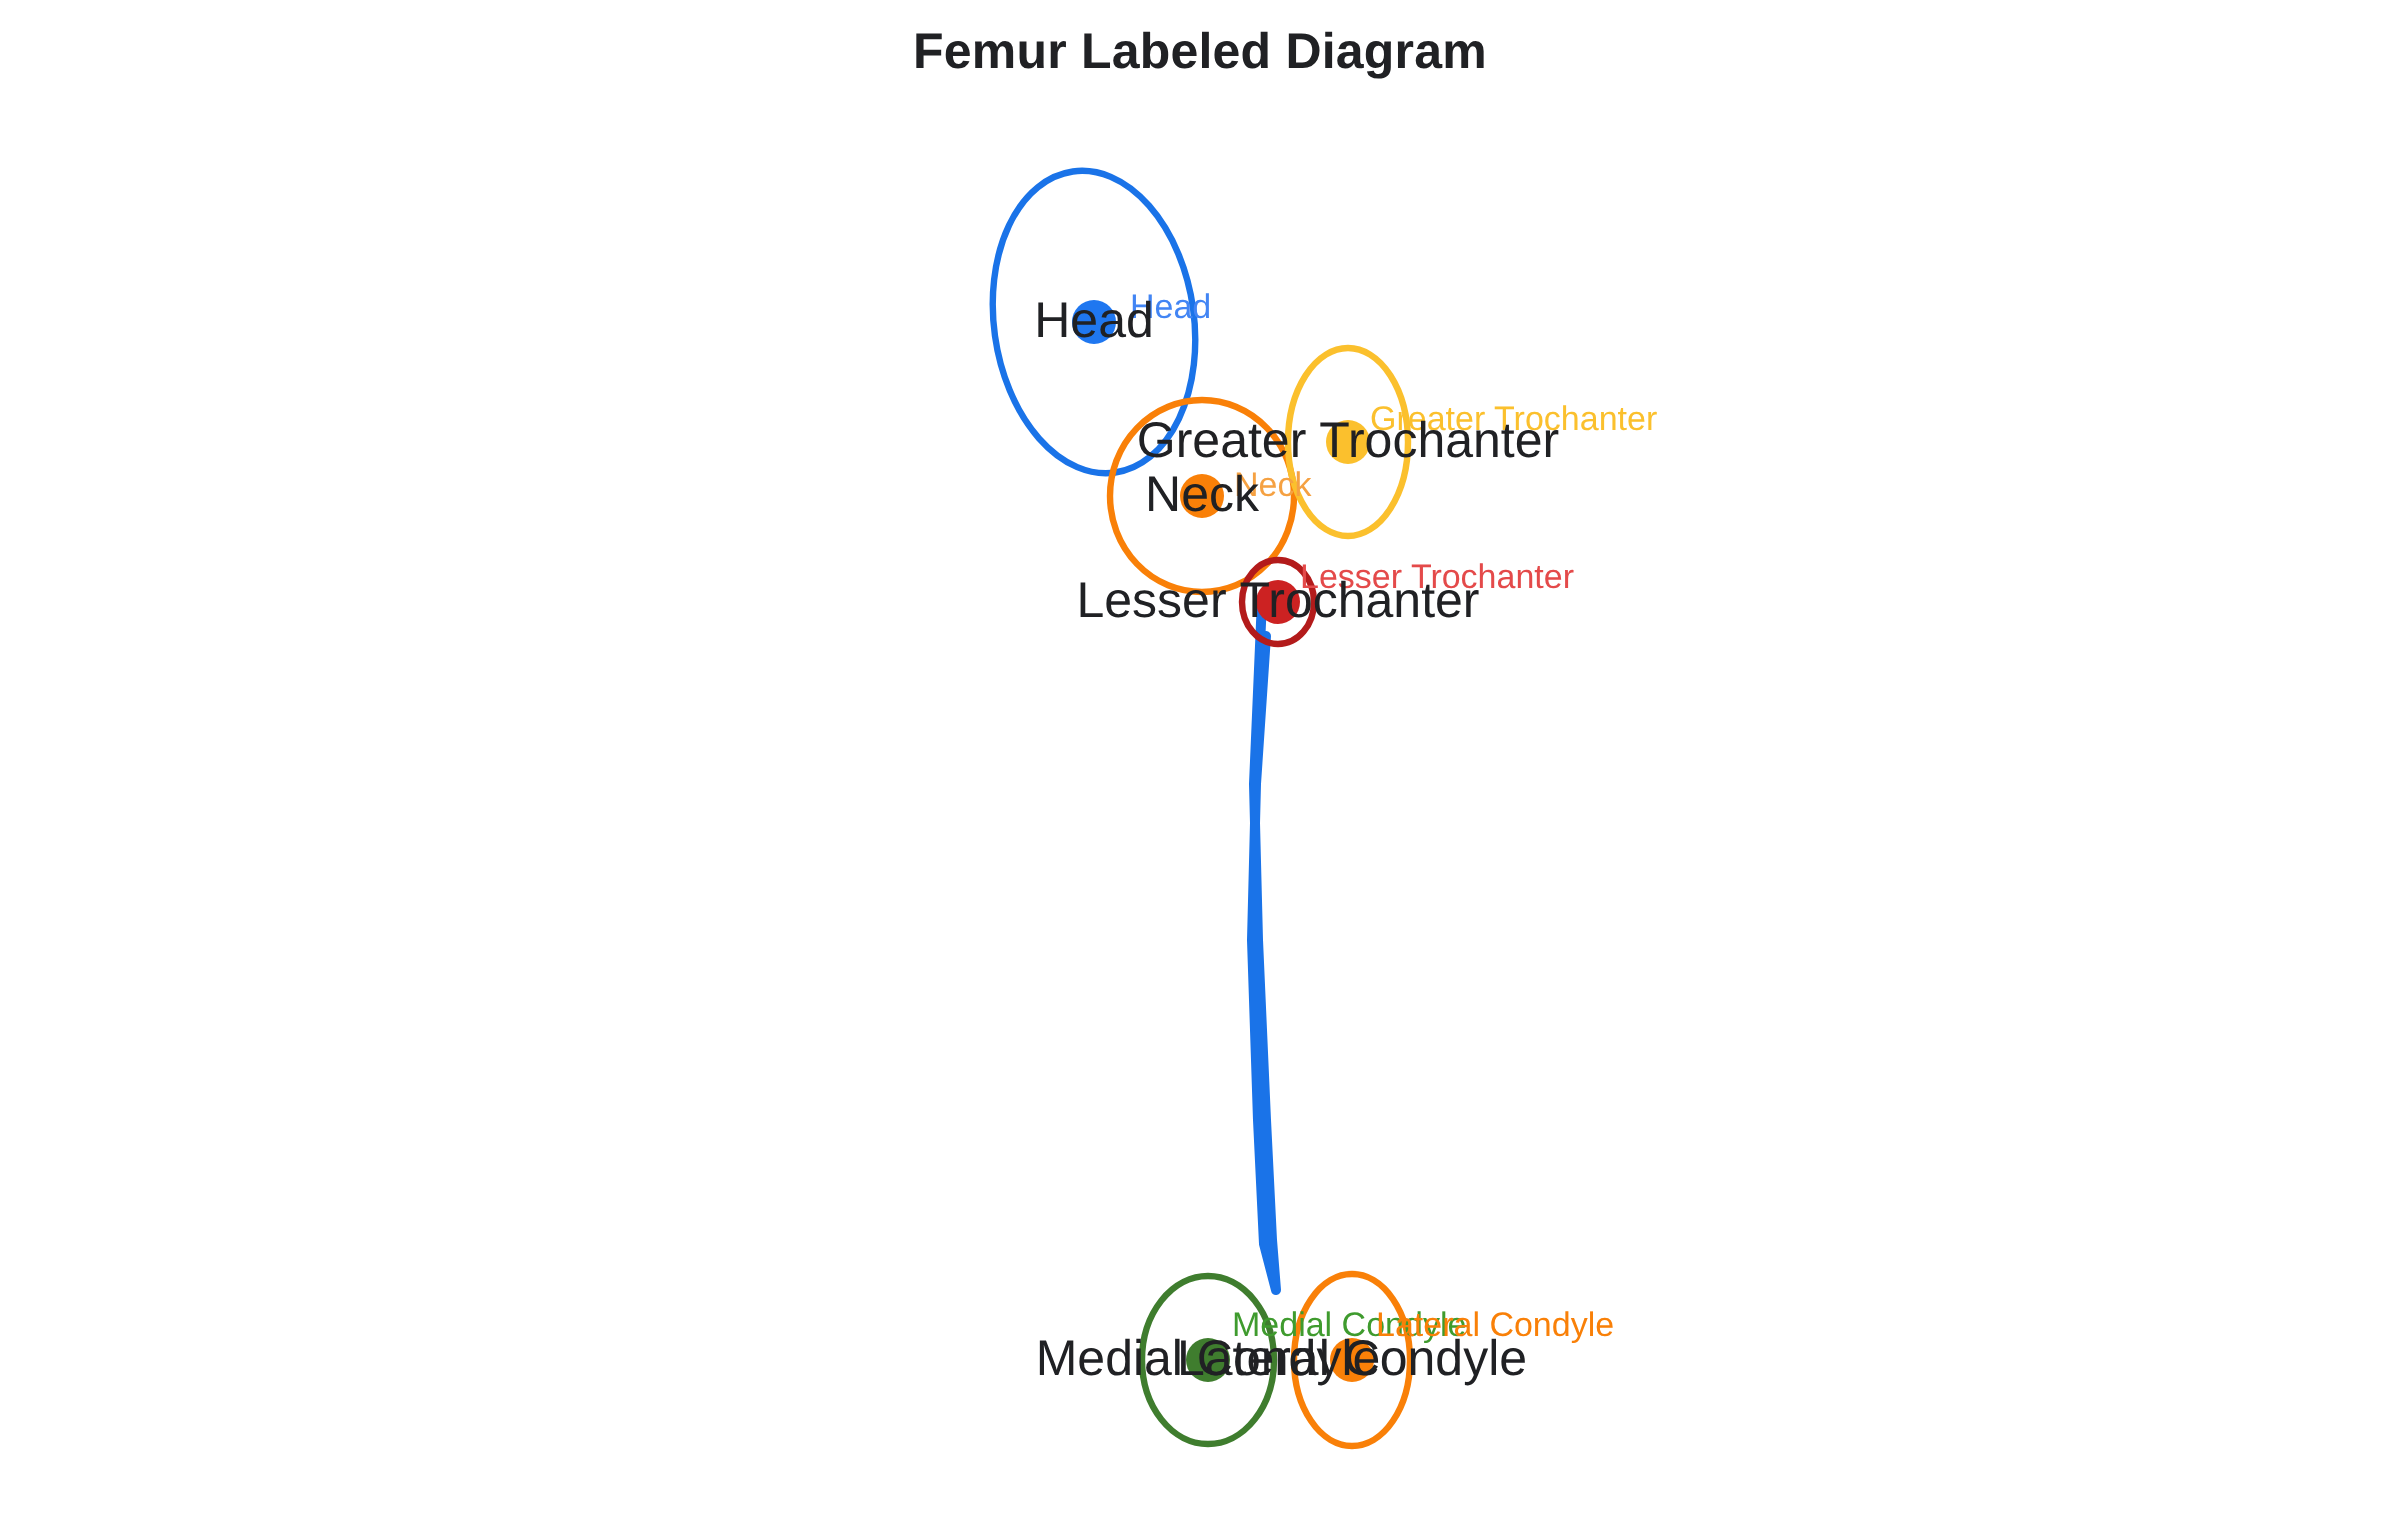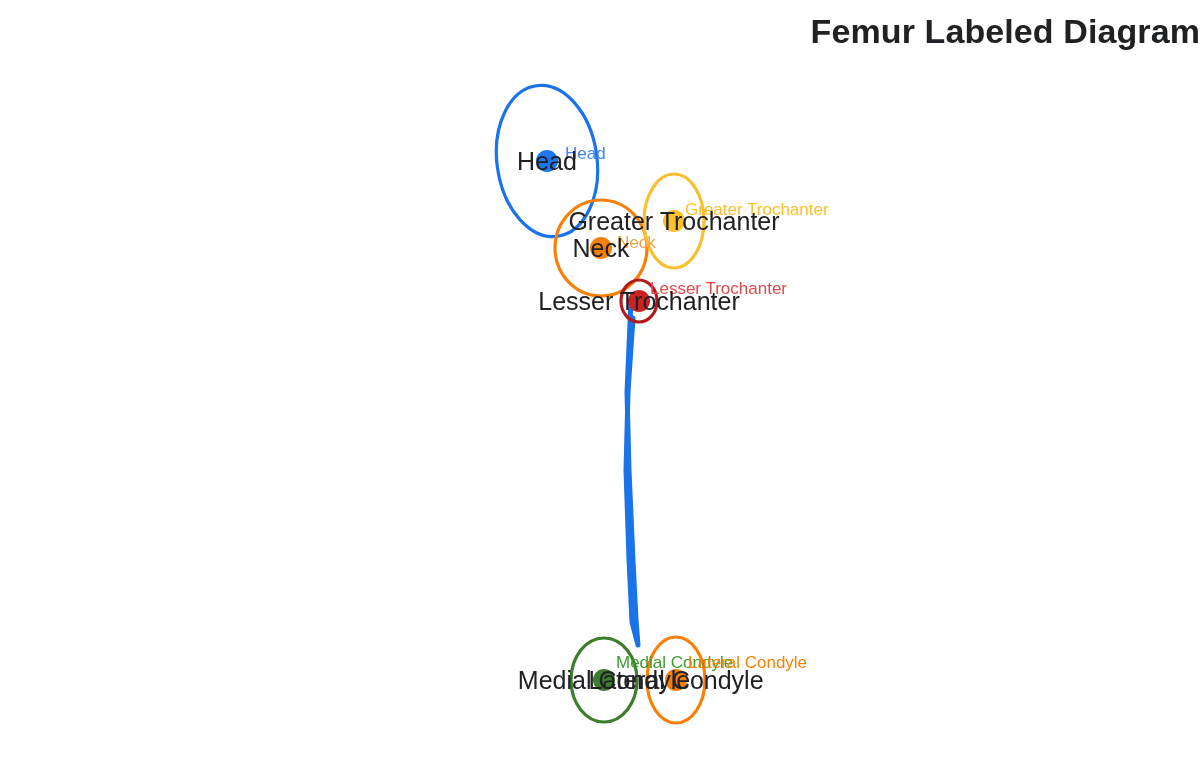--- a/index.html
+++ b/index.html
@@ -16,22 +16,22 @@
     width: 1200px;
     height: 763px;
     background: #ffffff;
     overflow: hidden;
   }
   #title {
     position: absolute;
     left: 0;
     top: 12px;
     width: 1200px;
-    text-align: right;
-    font-size: 34px;
+    text-align: center;
+    font-size: 25px;
     font-weight: bold;
     color: #202124;
     letter-spacing: 0.1px;
   }
   #figure {
     position: absolute;
     left: 0;
     top: 0;
     width: 1200px;
     height: 763px;

